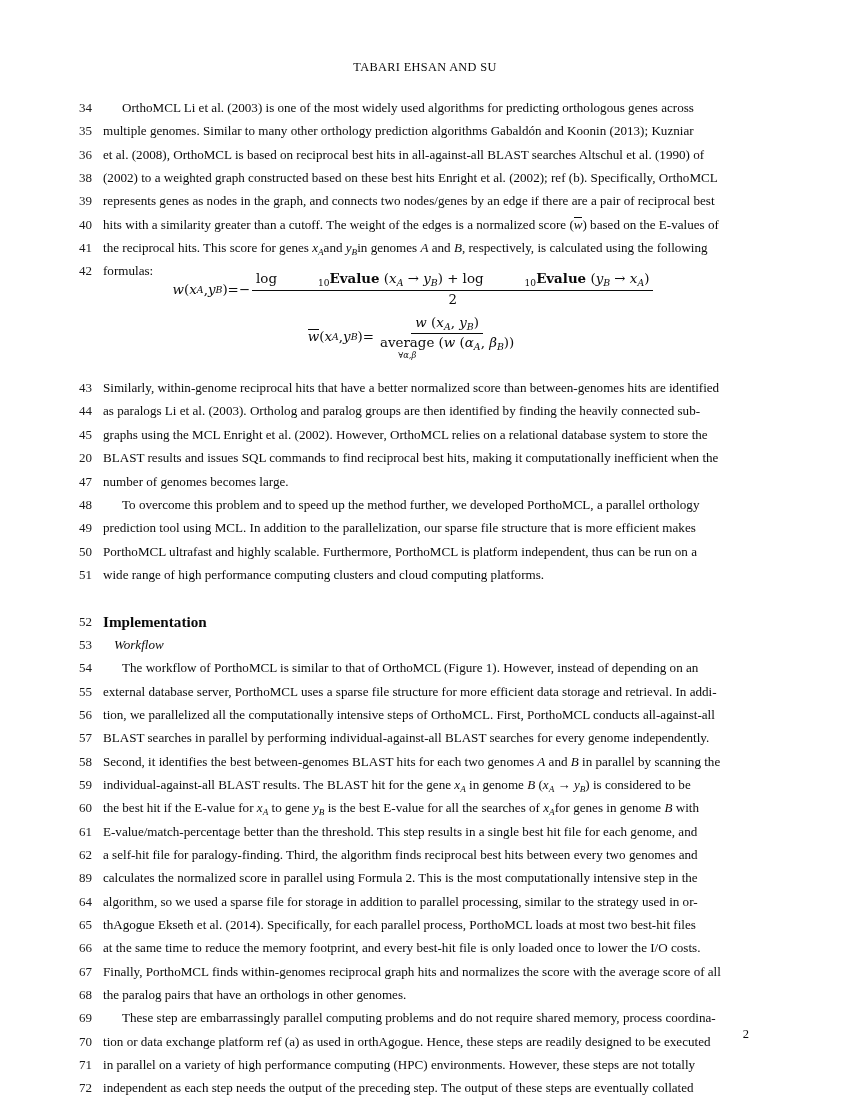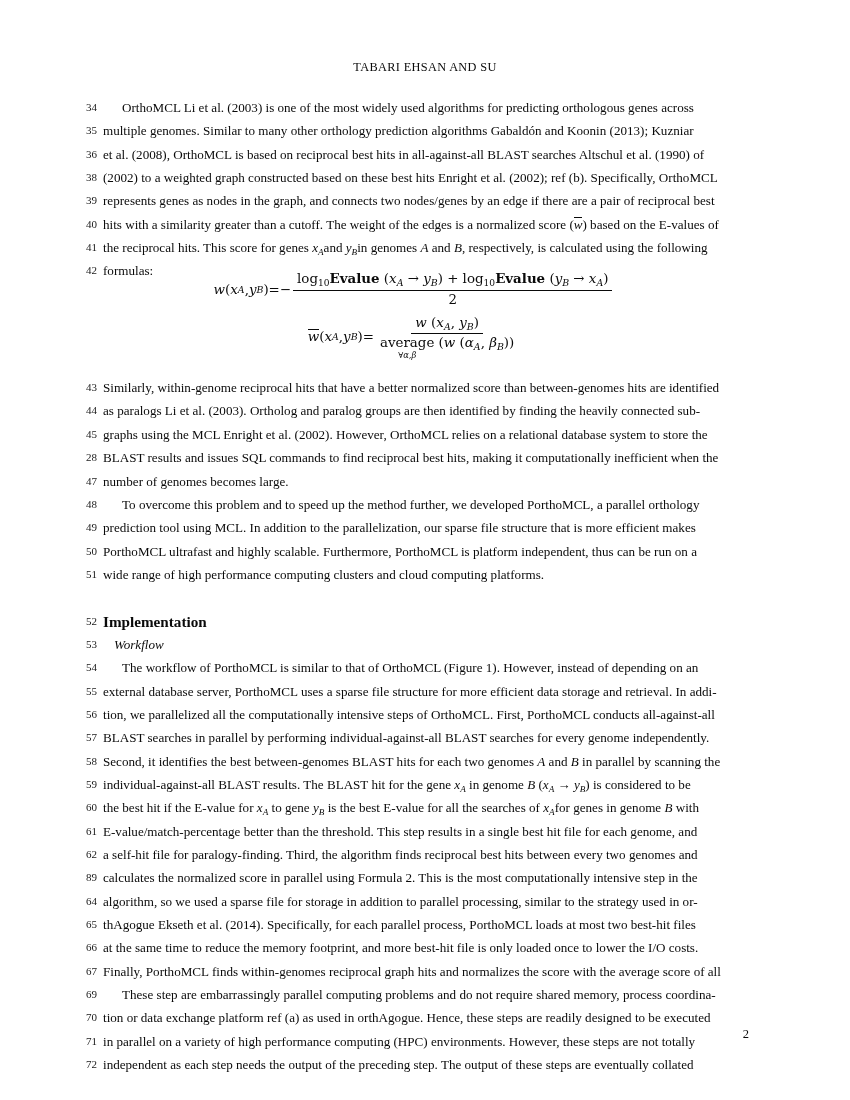--- a/index.html
+++ b/index.html
@@ -48,22 +48,21 @@
     height: 23.35px;
     line-height: 23.35px;
     font-size: 13.1px;
     white-space: nowrap;
   }
   .line .lno {
     position: absolute;
     left: 0;
     top: 0;
     width: 18px;
-    text-align: right;
-    font-size: 11px;
+    font-size: 13px;
     line-height: 23.35px;
     color: #1a1a1a;
     font-family: "Liberation Serif", "DejaVu Serif", serif;
   }
   .line .txt {
     position: absolute;
     left: 24px;
     top: 0;
     width: 646px;
     font-size: 13.1px;
@@ -130,20 +129,21 @@
   .bold-rm { font-style: normal; font-weight: bold; }
   sub.mi {
     font-style: italic;
     font-size: 0.70em;
     vertical-align: -0.28em;
   }
   sub.mn {
     font-style: normal;
     font-size: 0.68em;
     vertical-align: -0.28em;
+    padding-left: 41px;
   }
   .avgwrap {
     display: inline-flex;
     flex-direction: column;
     align-items: center;
   }
   .avgsub {
     font-size: 0.62em;
     font-style: italic;
     line-height: 1.0;
@@ -219,21 +219,21 @@
     </div>
     <div class="line">
       <span class="lno">44</span>
       <span class="txt">as paralogs Li et al. (2003).  Ortholog and paralog groups are then identified by finding the heavily connected sub-</span>
     </div>
     <div class="line">
       <span class="lno">45</span>
       <span class="txt">graphs using the MCL Enright et al. (2002).  However, OrthoMCL relies on a relational database system to store the</span>
     </div>
     <div class="line">
-      <span class="lno">28</span>
+      <span class="lno">20</span>
       <span class="txt">BLAST results and issues SQL commands to find reciprocal best hits, making it computationally inefficient when the</span>
     </div>
     <div class="line">
       <span class="lno">47</span>
       <span class="txt">number of genomes becomes large.</span>
     </div>
 
     <div class="line">
       <span class="lno">48</span>
       <span class="txt"><span class="indent"></span><span>To overcome this problem and to speed up the method further, we developed PorthoMCL, a parallel orthology</span></span>
@@ -306,25 +306,29 @@
     <div class="line">
       <span class="lno">64</span>
       <span class="txt">algorithm, so we used a sparse file for storage in addition to parallel processing, similar to the strategy used in or-</span>
     </div>
     <div class="line">
       <span class="lno">65</span>
       <span class="txt">thAgogue Ekseth et al. (2014).  Specifically, for each parallel process, PorthoMCL loads at most two best-hit files</span>
     </div>
     <div class="line">
       <span class="lno">66</span>
-      <span class="txt">at the same time to reduce the memory footprint, and more best-hit file is only loaded once to lower the I/O costs.</span>
+      <span class="txt">at the same time to reduce the memory footprint, and every best-hit file is only loaded once to lower the I/O costs.</span>
     </div>
     <div class="line">
       <span class="lno">67</span>
       <span class="txt">Finally, PorthoMCL finds within-genomes reciprocal graph hits and normalizes the score with the average score of all</span>
+    </div>
+    <div class="line">
+      <span class="lno">68</span>
+      <span class="txt">the paralog pairs that have an orthologs in other genomes.</span>
     </div>
 
     <div class="line">
       <span class="lno">69</span>
       <span class="txt"><span class="indent"></span><span>These step are embarrassingly parallel computing problems and do not require shared memory, process coordina-</span></span>
     </div>
     <div class="line">
       <span class="lno">70</span>
       <span class="txt">tion or data exchange platform ref (a) as used in orthAgogue. Hence, these steps are readily designed to be executed</span>
     </div>

